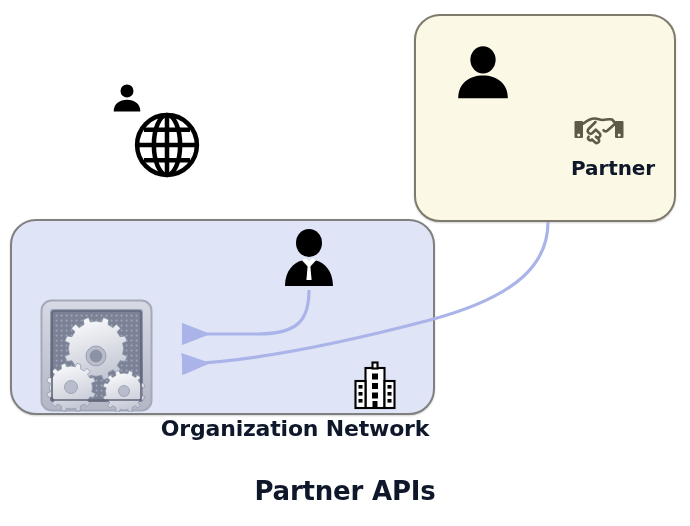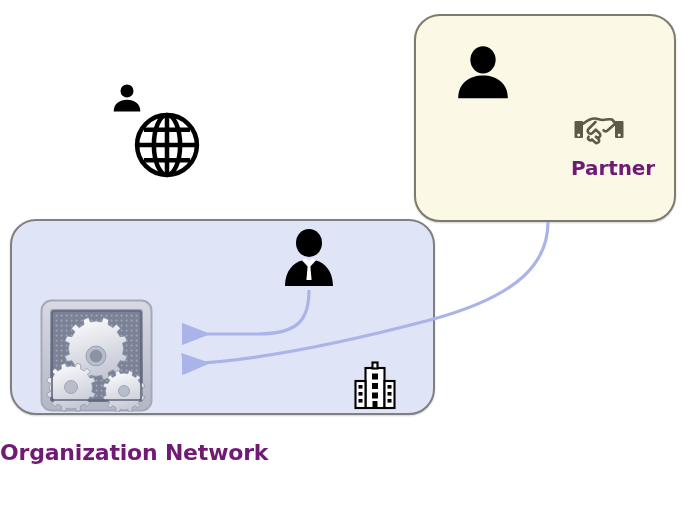--- a/index.html
+++ b/index.html
@@ -44,29 +44,30 @@
     height: 208px;
     background: #fbf9e6;
     border: 2px solid #7f7b6b;
     border-radius: 26px;
     box-shadow: 0 1px 2px rgba(0,0,0,0.18);
   }
 
   
   .label {
     position: absolute;
-    color: #701a75;
+    color: #0f172a;
     font-weight: bold;
     line-height: 1.22;
     white-space: nowrap;
   }
   #org-network-label {
     left: 0px;
-    top: 440px;
+    top: 416px;
     width: 590px;
+    text-align: center;
     font-size: 22px;
     letter-spacing: -0.2px;
   }
   #partner-org-label {
     left: 430px;
     top: 156px;
     width: 225px;
     text-align: right;
     font-size: 20px;
     white-space: normal;
@@ -225,14 +226,15 @@
     </g>
     <rect x="12" y="12" width="89" height="89" rx="2" fill="none" stroke="#5f6578" stroke-width="1.6"></rect>
   </svg>
 
   <div class="label" id="org-network-label">Organization Network</div>
 
   <div class="label" id="partner-org-label">
     <span>Partner</span><br>
   </div>
 
+  <div class="label" id="diagram-title">Partner APIs</div>
 
 </div>
 
 </body></html>

